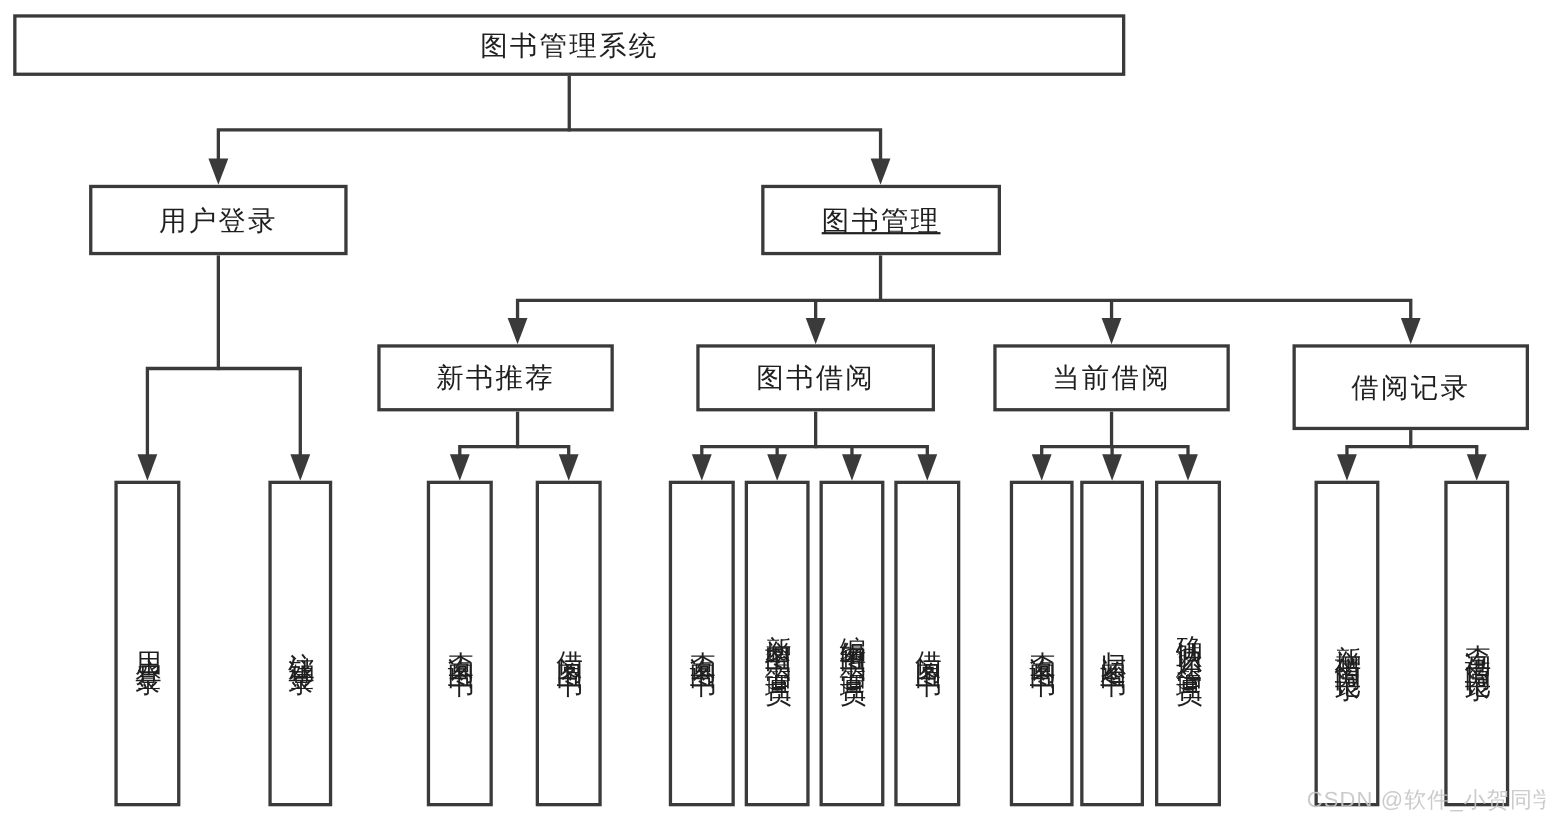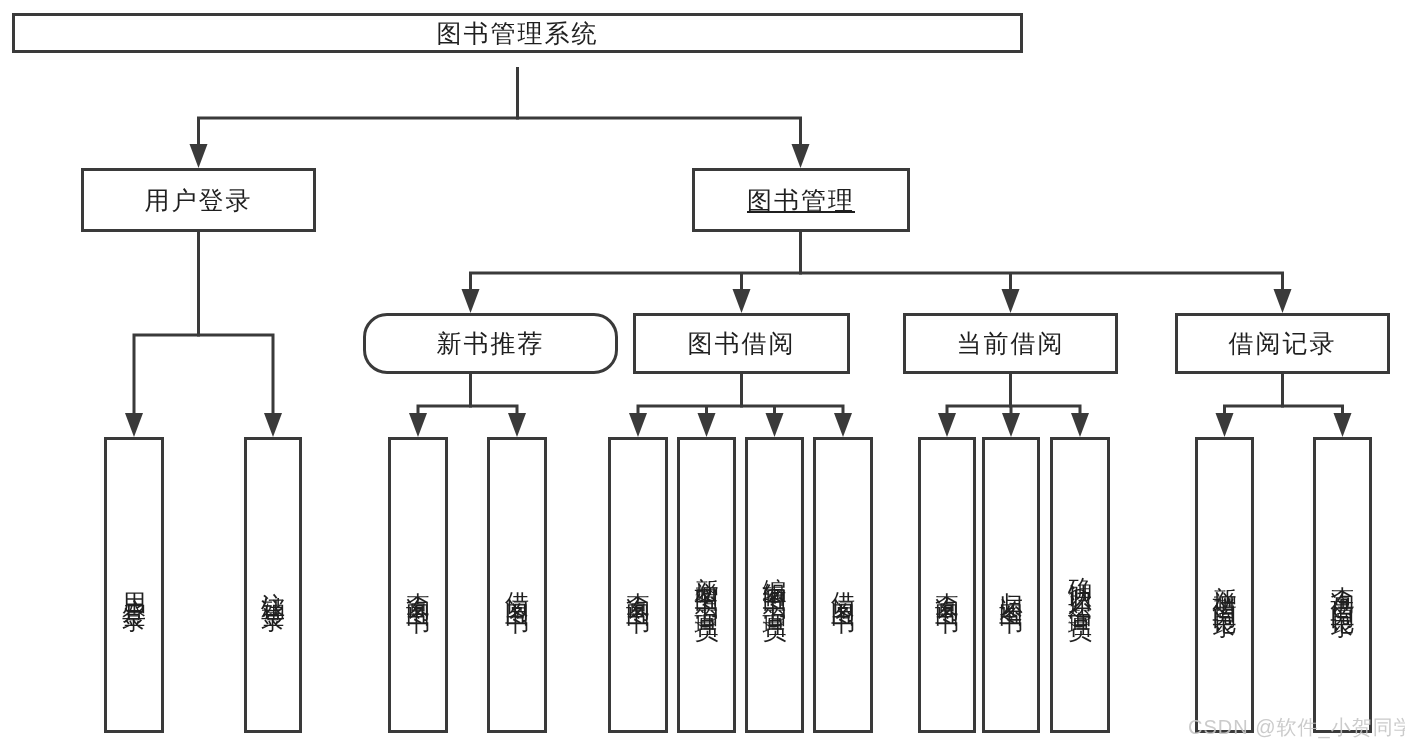--- a/index.html
+++ b/index.html
@@ -105,41 +105,41 @@
       <use href="#ah" transform="translate(774.5,437)"></use>
       <use href="#ah" transform="translate(843,437)"></use>
       <use href="#ah" transform="translate(947,437)"></use>
       <use href="#ah" transform="translate(1011,437)"></use>
       <use href="#ah" transform="translate(1080,437)"></use>
       <use href="#ah" transform="translate(1224.5,437)"></use>
       <use href="#ah" transform="translate(1342.5,437)"></use>
     </g>
   </svg>
 
-  <div class="box" style="left:12px; top:13px; width:1011px; height:40px;">
+  <div class="box" style="left:12px; top:13px; width:1011px; height:56px;">
     <span>图书管理系统</span>
   </div>
 
   <div class="box" style="left:81px; top:168px; width:235px; height:64px;">
     <span>用户登录</span>
   </div>
   <div class="box" style="left:692px; top:168px; width:218px; height:64px;text-decoration:underline;">
     <span>图书管理</span>
   </div>
 
-  <div class="box" style="left:363px; top:313px; width:255px; height:61px;border-radius:24px;">
+  <div class="box" style="left:343px; top:313px; width:215px; height:61px;">
     <span>新书推荐</span>
   </div>
   <div class="box" style="left:903px; top:313px; width:215px; height:61px;">
     <span>当前借阅</span>
   </div>
   <div class="box" style="left:633px; top:313px; width:217px; height:61px;">
     <span>图书借阅</span>
   </div>
-  <div class="box" style="left:1175px; top:313px; width:215px; height:61px;font-family:Liberation Serif, serif;">
+  <div class="box" style="left:1175px; top:313px; width:215px; height:78px;font-family:Liberation Serif, serif;">
     <span>借阅记录</span>
   </div>
 
   <div class="box leaf" style="left:104px; width:60px;">
     <span class="vtext">用户登录</span>
   </div>
   <div class="box leaf" style="left:244px; width:58px;">
     <span class="vtext">注销登录</span>
   </div>
 

